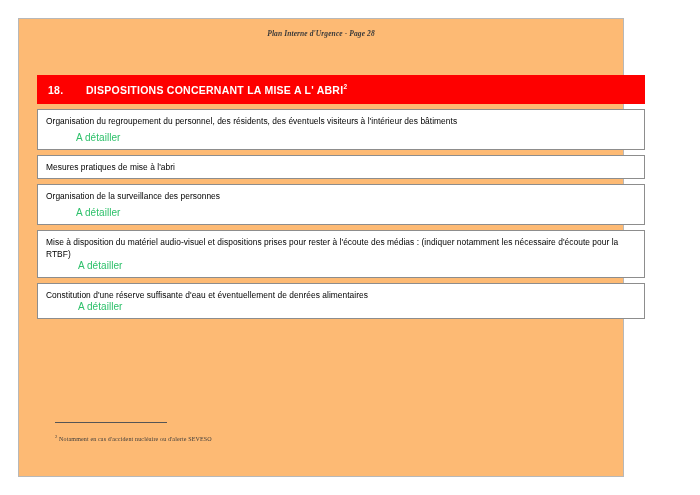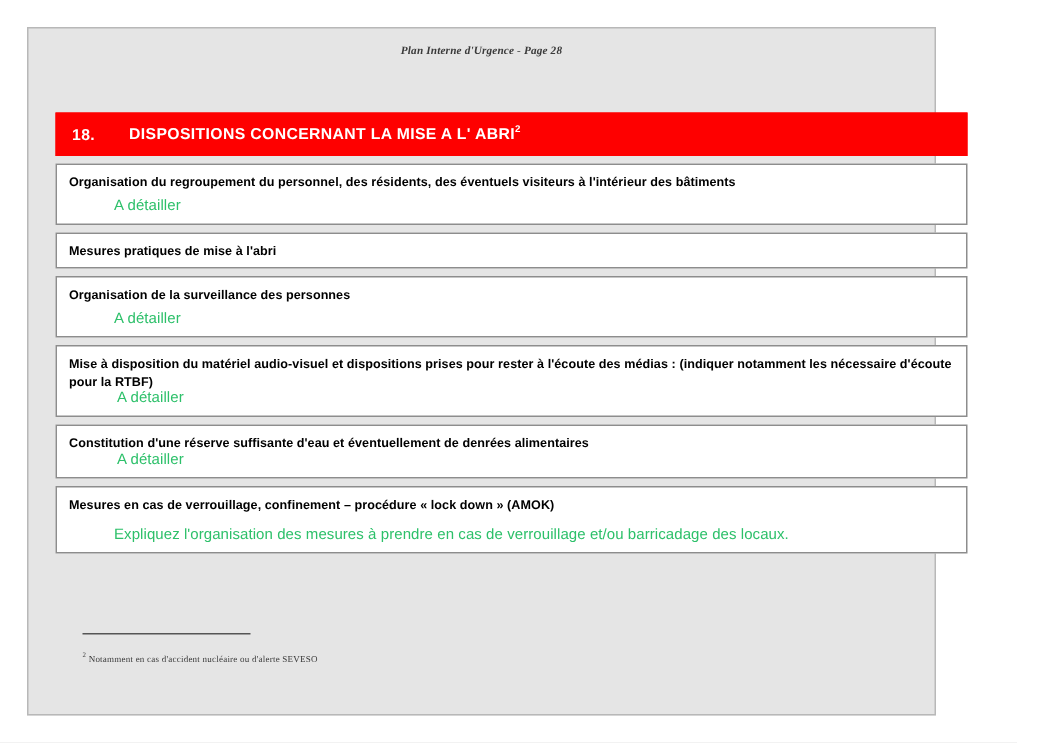--- a/index.html
+++ b/index.html
@@ -15,21 +15,21 @@
   }
 
   .page {
     position: absolute;
     left: 18px;
     top: 18px;
     width: 606px;
     height: 459px;
     border: 1px solid #b8b8b8;
     box-sizing: border-box;
-    background: #e5e5e5;
+    background: #fdba74;
   }
 
   .page-header {
     position: absolute;
     left: 0;
     top: 10px;
     width: 100%;
     text-align: center;
     font-family: "Liberation Serif", serif;
     font-style: italic;
@@ -73,21 +73,21 @@
     border: 1px solid #8d8d8d;
     box-sizing: border-box;
     width: 608px;
     background: #ffffff;
     padding: 5px 6px 5px 8px;
     margin-top: 5px;
   }
 
   .heading {
     font-size: 8.4px;
-    font-weight: bold;
+    font-weight: normal;
     color: #000000;
     line-height: 12px;
     letter-spacing: 0.05px;
   }
   .green {
     font-size: 10px;
     color: #2dc06a;
     line-height: 12px;
     letter-spacing: 0.05px;
   }
@@ -155,25 +155,20 @@
     <div class="row">
       <div class="heading">Mise à disposition du matériel audio-visuel et dispositions prises pour rester à l'écoute des médias : (indiquer notamment les nécessaire d'écoute pour la RTBF)</div>
       <div class="green indent-2">A détailler</div>
     </div>
 
     <div class="row">
       <div class="heading">Constitution d'une réserve suffisante d'eau et éventuellement de denrées alimentaires</div>
       <div class="green indent-2">A détailler</div>
     </div>
 
-    <div class="row">
-      <div class="heading">Mesures  en cas de verrouillage, confinement – procédure « lock down » (AMOK)</div>
-      <div class="gap-md"></div>
-      <div class="green indent-1">Expliquez l'organisation des mesures à prendre en cas de verrouillage et/ou barricadage des locaux.</div>
-    </div>
 
   </div>
 
   <div class="footnote-wrap">
     <div class="footnote-rule"></div>
     <div class="footnote-text"><span class="sup-fn">2</span> <span>Notamment en cas d'accident nucléaire  ou d'alerte SEVESO</span></div>
   </div>
 
 </div>
 

